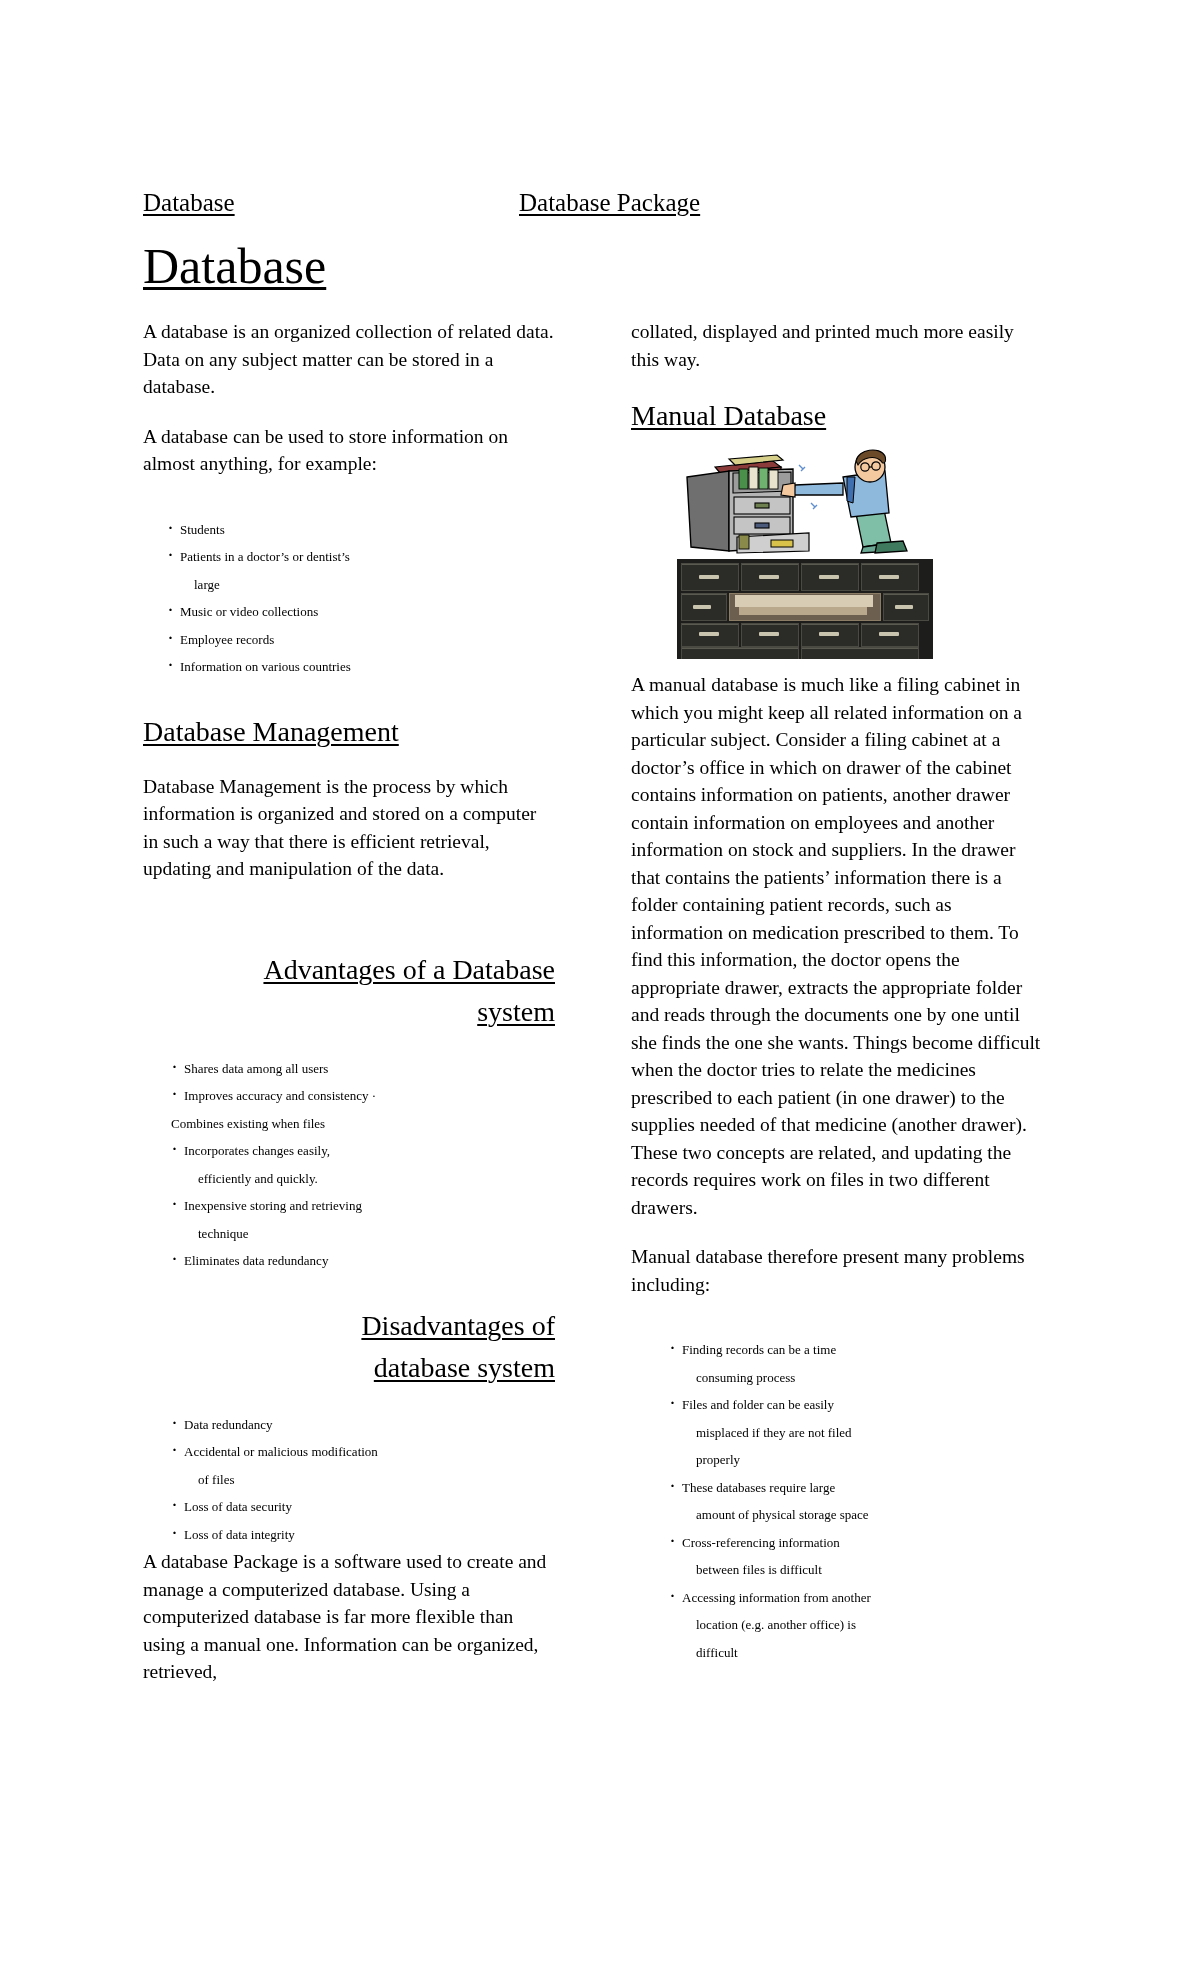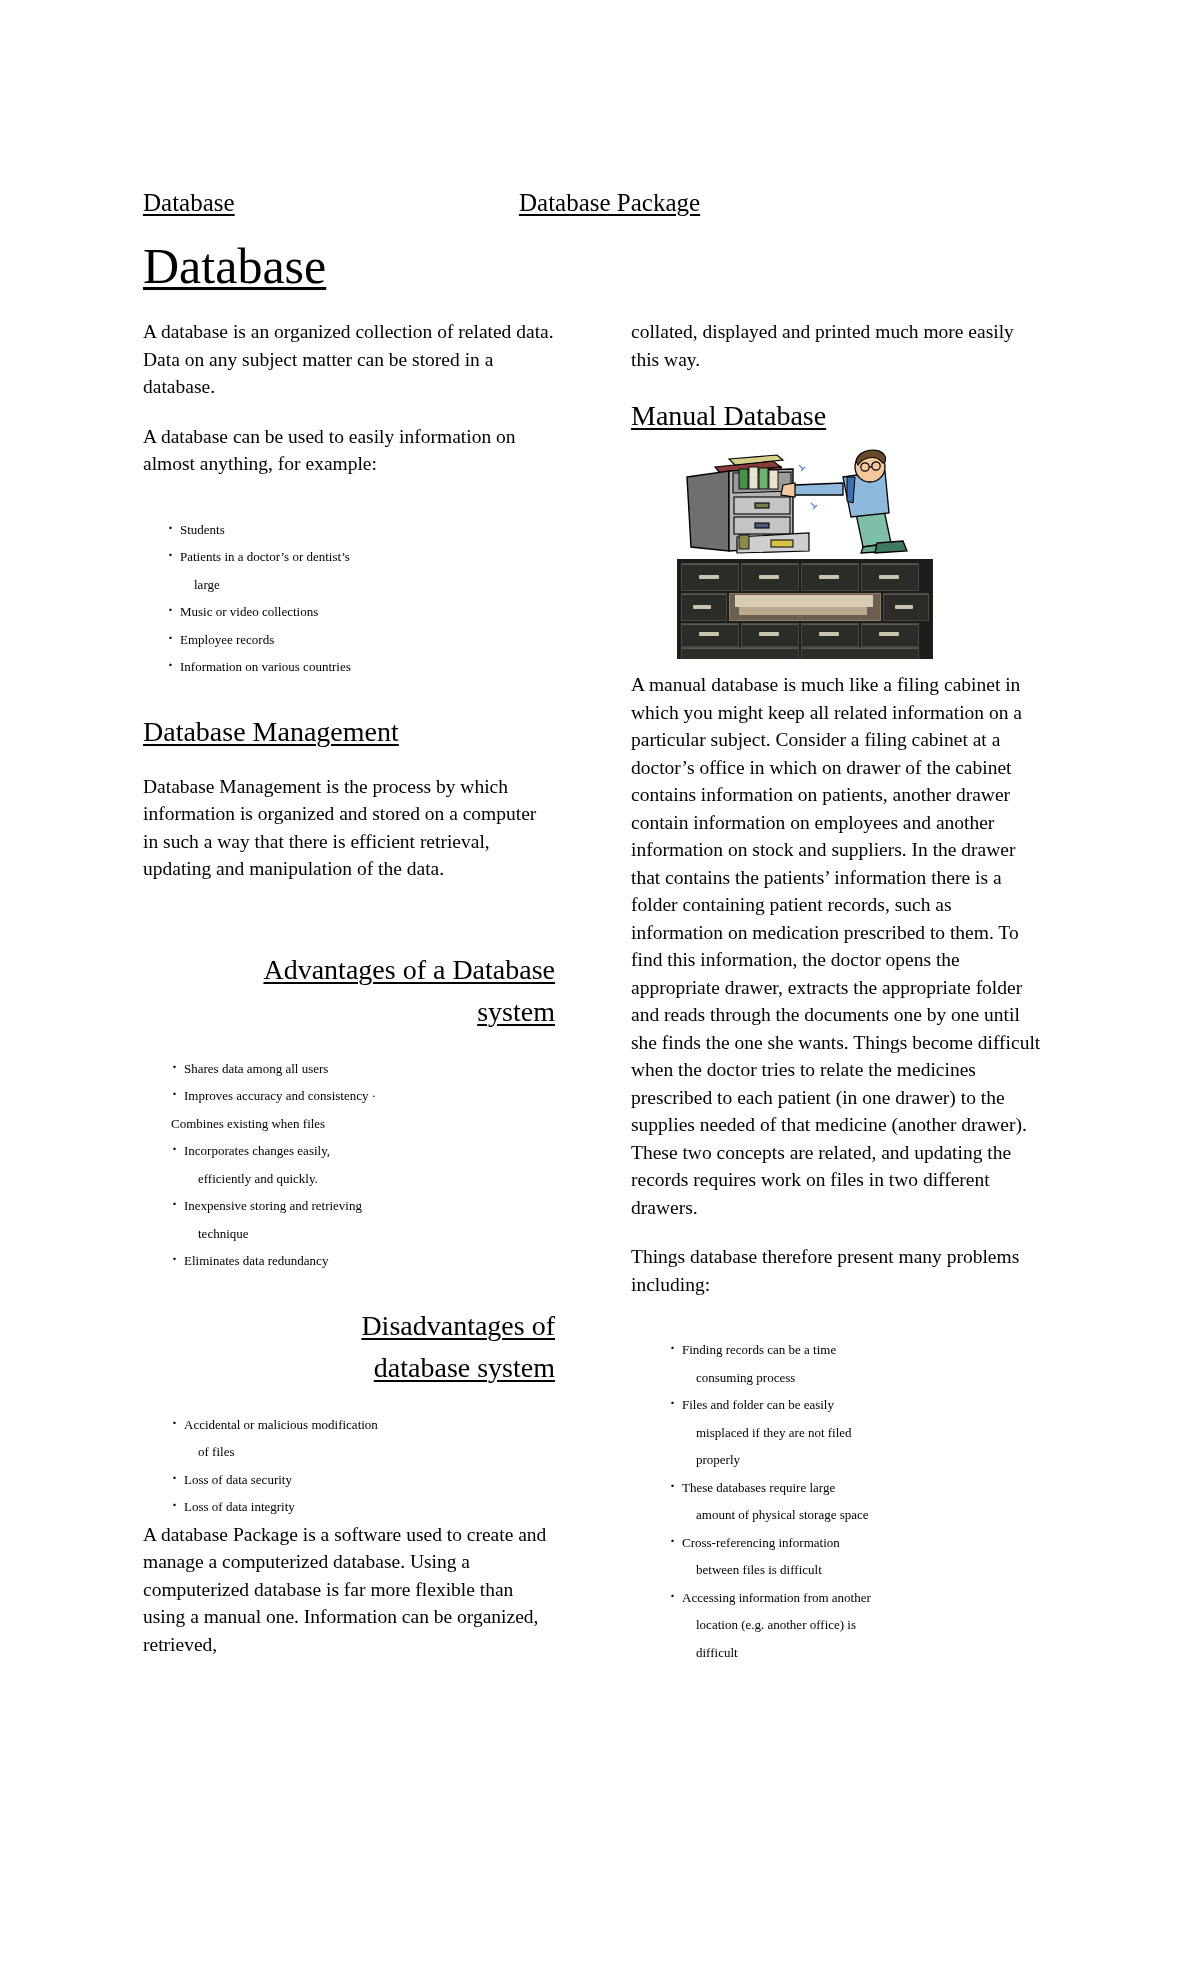--- a/index.html
+++ b/index.html
@@ -194,21 +194,21 @@
     <div class="hdr-left">Database</div>
     <div class="hdr-right">Database Package</div>
   </div>
 
   <h1 class="doc-title">Database</h1>
 
   <div class="col col-left">
 
     <p class="body">A database is an organized collection of related data. Data on any subject matter can be stored in a database.</p>
 
-    <p class="body">A database can be used to easily information on almost anything, for example:</p>
+    <p class="body">A database can be used to store information on almost anything, for example:</p>
 
     <div class="list-gap-top"></div>
     <ul class="blist indent-1">
       <li>
         <span>Students</span>
       </li>
       <li>
         <span>Patients in a doctor’s or dentist’s</span>
         <span class="cont">large</span>
       </li>
@@ -260,20 +260,23 @@
     </ul>
 
     <div class="sec-spacer-md"></div>
     <h2 class="sec">
       <span class="ln">Disadvantages of</span>
       <span class="ln">database system</span>
     </h2>
 
     <div class="list-gap-top"></div>
     <ul class="blist indent-2">
+      <li>
+        <span>Data redundancy</span>
+      </li>
       <li>
         <span>Accidental or malicious modification</span>
         <span class="cont">of files</span>
       </li>
       <li>
         <span>Loss of data security</span>
       </li>
       <li>
         <span>Loss of data integrity</span>
       </li>
@@ -378,21 +381,21 @@
         <div class="drawer" style="left:184px;top:64px; width:56px; height:22px;"></div>
         <div class="handle" style="left:202px;top:73px; width:20px;"></div>
 
         <div class="drawer" style="left:4px;  top:88px; width:116px; height:14px;"></div>
         <div class="drawer" style="left:124px;top:88px; width:116px; height:14px;"></div>
       </div>
     </div>
 
     <p class="body">A manual database is much like a filing cabinet in which you might keep all related information on a particular subject. Consider a filing cabinet at a doctor’s office in which on drawer of the cabinet contains information on patients, another drawer contain information on employees and another information on stock and suppliers. In the drawer that contains the patients’ information there is a folder containing patient records, such as information on medication prescribed to them. To find this information, the doctor opens the appropriate drawer, extracts the appropriate folder and reads through the documents one by one until she finds the one she wants. Things become difficult when the doctor tries to relate the medicines prescribed to each patient (in one drawer) to the supplies needed of that medicine (another drawer). These two concepts are related, and updating the records requires work on files in two different drawers.</p>
 
-    <p class="body">Things database therefore present many problems including:</p>
+    <p class="body">Manual database therefore present many problems including:</p>
 
     <div class="list-gap-top"></div>
     <ul class="blist indent-r">
       <li>
         <span>Finding records can be a time</span>
         <span class="cont">consuming process</span>
       </li>
       <li>
         <span>Files and folder can be easily</span>
         <span class="cont">misplaced if they are not filed</span>

